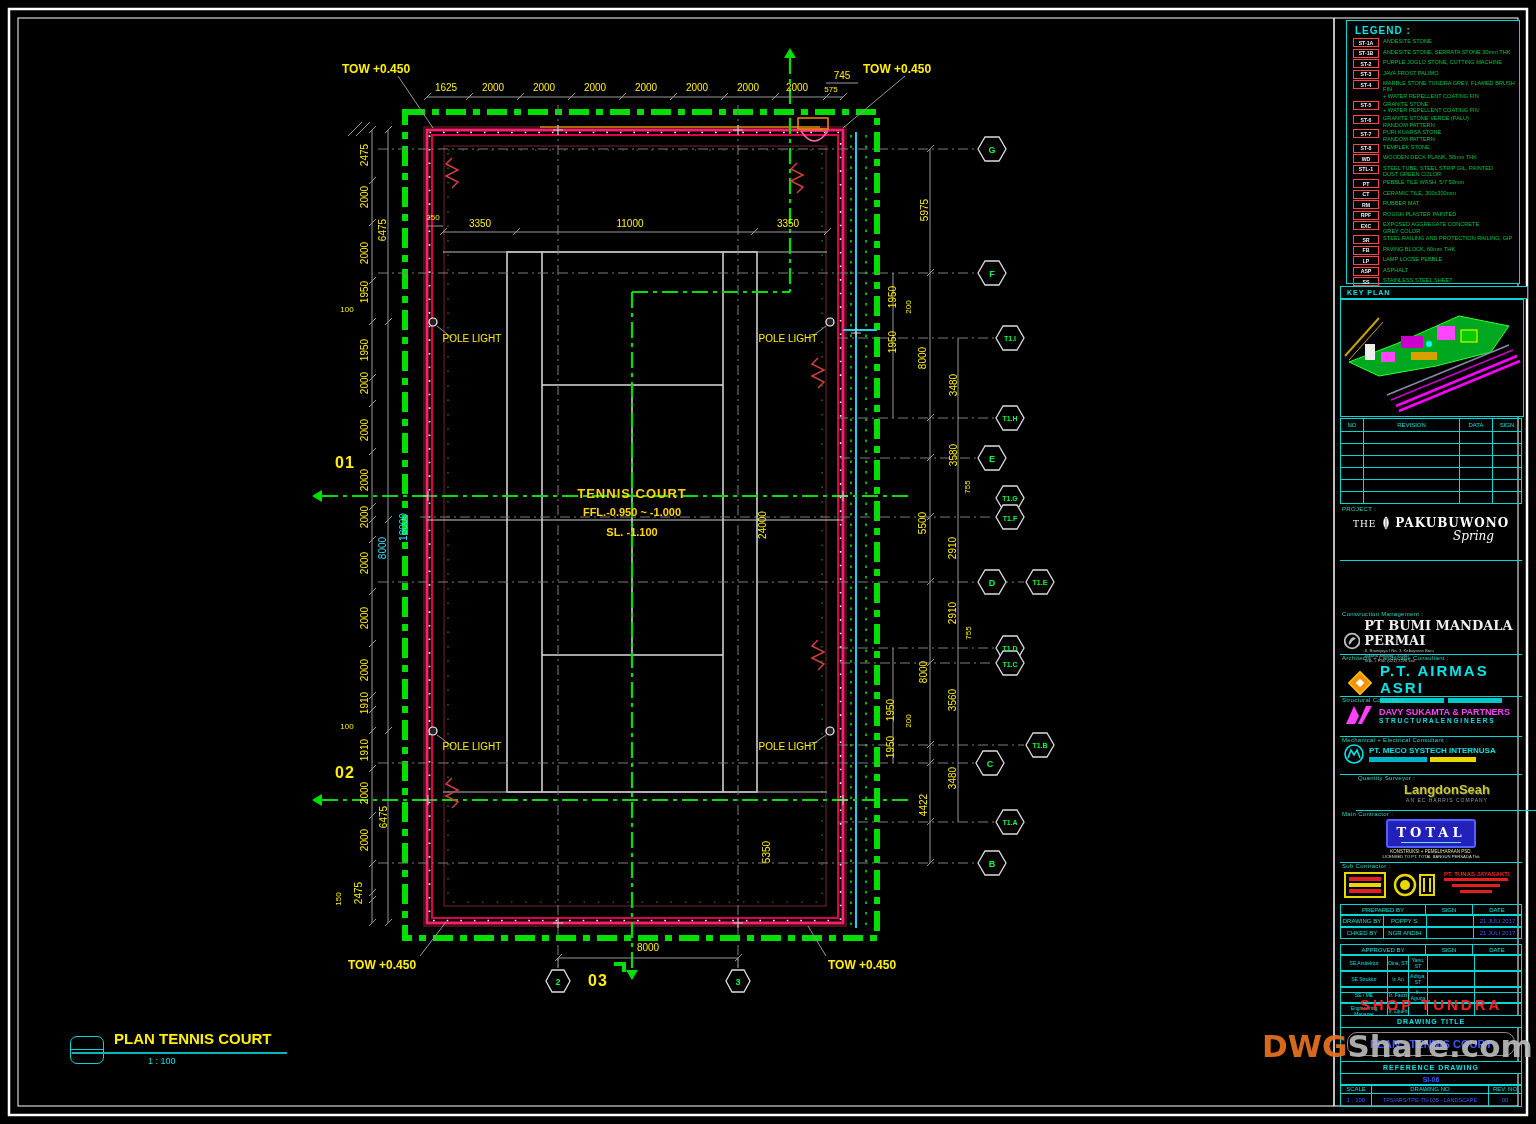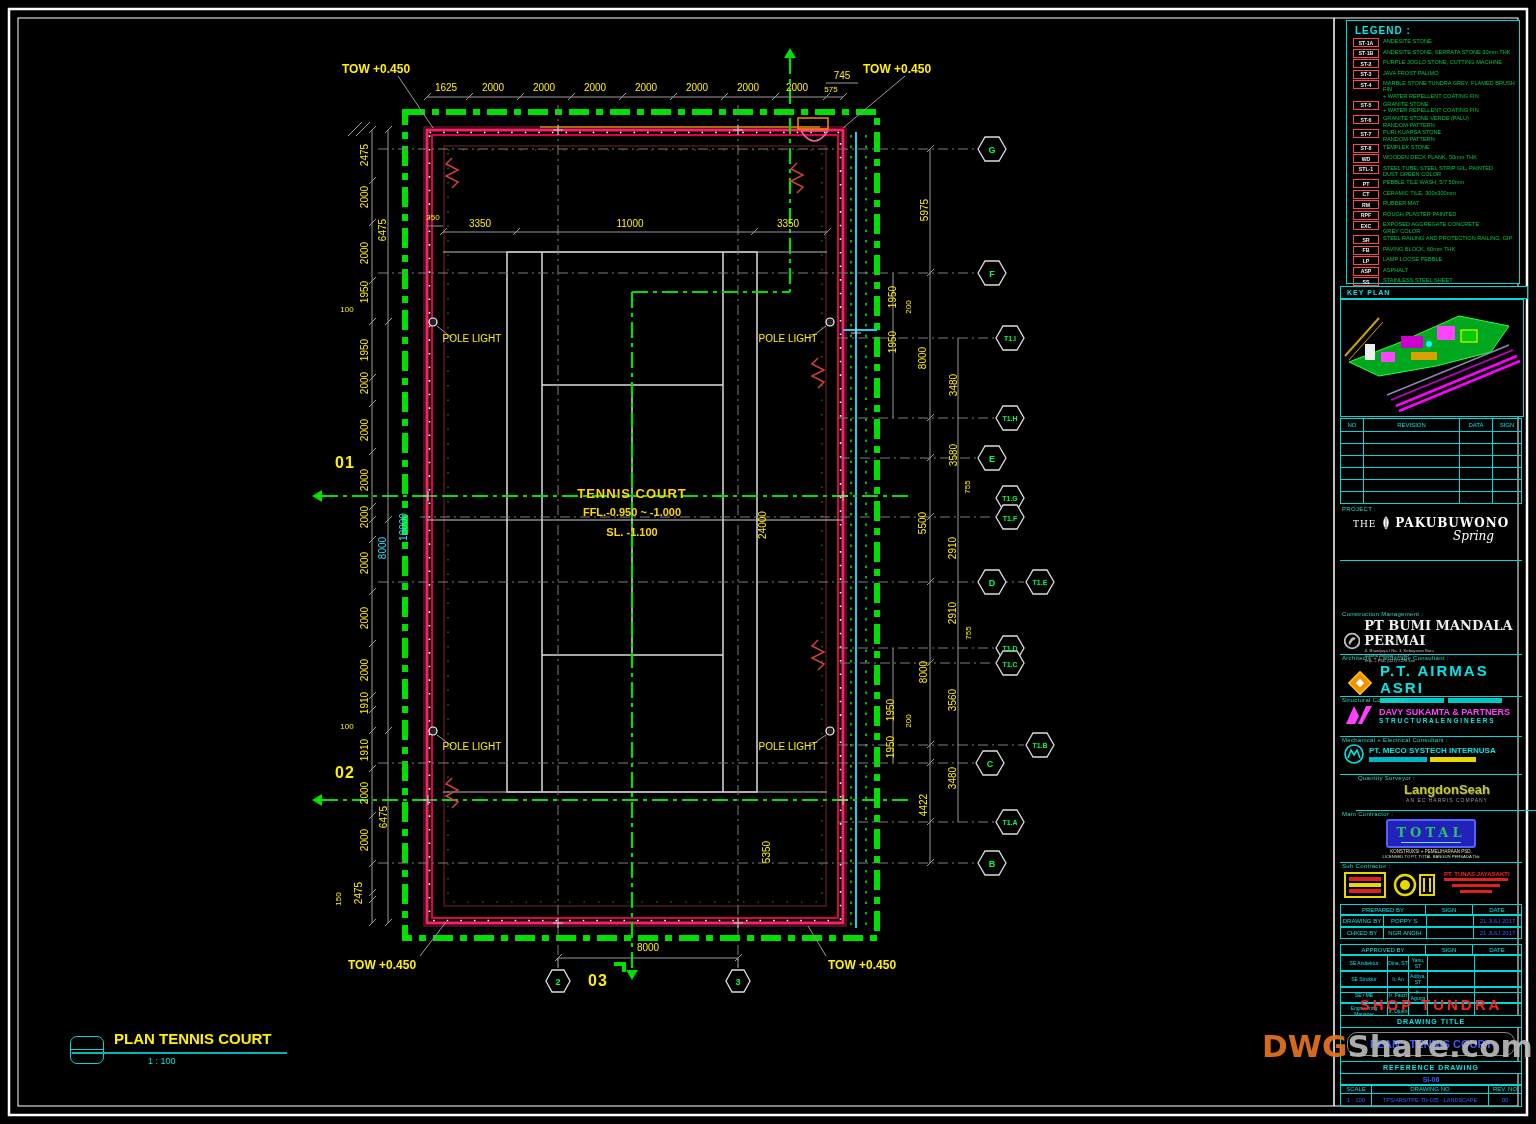--- a/index.html
+++ b/index.html
@@ -576,21 +576,21 @@
 
     <div style="position:absolute;left:16px;top:758px;width:182px;height:36px;border-bottom:1px solid #00d8d8;">
       <div class="lbl">Quantity Surveyor :</div>
       <div style="text-align:center;color:#c8c832;font-size:13px;font-weight:bold;text-shadow:1px 1px 0 #333;">LangdonSeah</div>
       <div style="text-align:center;color:#9a9a9a;font-size:5px;letter-spacing:1px;">AN EC HARRIS COMPANY</div>
     </div>
 
     <div style="position:absolute;left:0;top:794px;width:182px;height:52px;border-bottom:1px solid #00d8d8;">
       <div class="lbl">Main Contractor :</div>
       <div style="width:86px;margin:1px auto 0;background:#2222bb;border:2px solid #5560ff;border-radius:3px;text-align:center;padding:2px 0 3px;">
-        <span class="serif" style="color:#22c55e;font-size:13px;font-weight:bold;letter-spacing:4px;">TOTAL</span>
+        <span class="serif" style="color:#ffffff;font-size:13px;font-weight:bold;letter-spacing:4px;">TOTAL</span>
         <div style="width:70%;margin:1px auto 0;border-top:1px solid #66eaff;"></div>
       </div>
       <div style="text-align:center;color:#e8e0a0;font-size:4.5px;margin-top:1px;">KONSTRUKSI + PEMELIHARAAN  PSD.</div>
       <div style="text-align:center;color:#ddd;font-size:4.2px;">LICENSED TO PT. TOTAL BANGUN PERSADA  Tbk</div>
     </div>
 
     <div style="position:absolute;left:0;top:846px;width:182px;height:42px;border-bottom:1px solid #00d8d8;">
       <div class="lbl">Sub Contractor :</div>
       <div style="display:flex;align-items:center;gap:6px;padding:1px 4px;">
         <svg width="42" height="26" viewBox="0 0 42 26">

